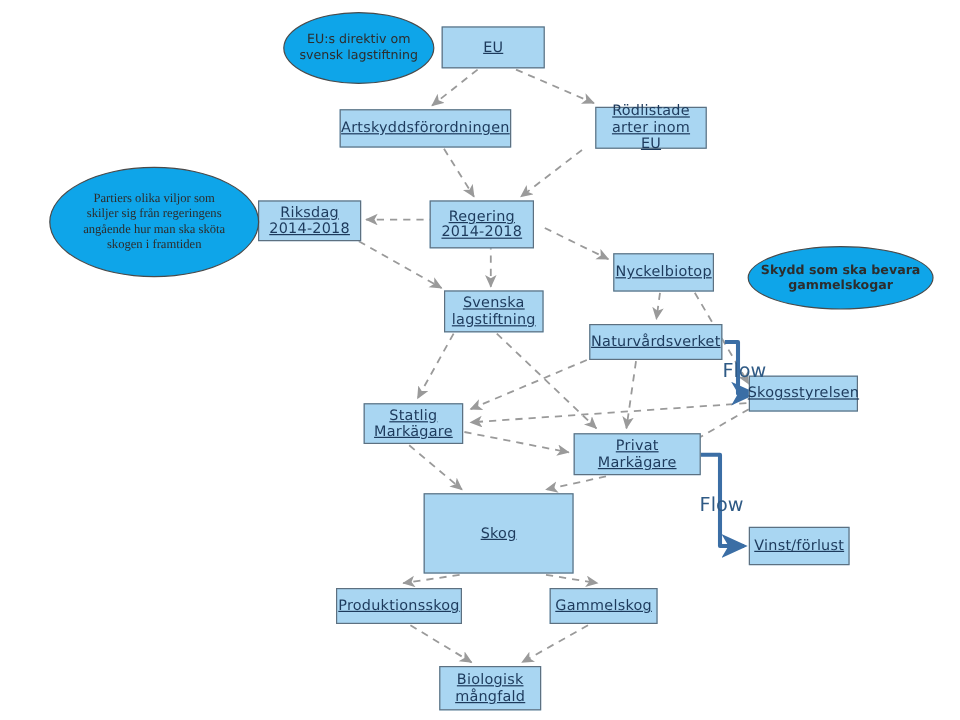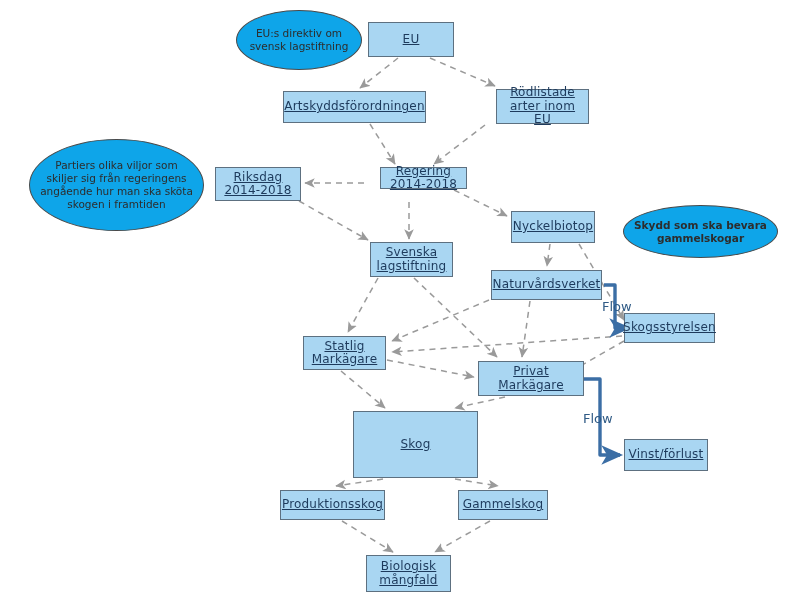--- a/index.html
+++ b/index.html
@@ -35,21 +35,21 @@
     color:#2d2d2d;
     font-size:10.5px;
     line-height:13px;
     z-index:4;
   }
   .note span{display:block;padding:0 10px;}
 
   .flow-label{
     position:absolute;
     color:#2f5a85;
-    font-size:13px;
+    font-size:16px;
     z-index:5;
     background:transparent;
   }
 </style>
 </head>
 <body>
 
 <div id="canvas">
 
   <svg id="edges" viewBox="0 0 800 600" xmlns="http://www.w3.org/2000/svg">
@@ -103,21 +103,21 @@
     </div>
 
   <div class="node" style="left:459px;top:89px;width:93px;height:35px;margin-left:37px;">
     <span>Rödlistade<br>arter inom EU</span>
     </div>
 
   <div class="node" style="left:215px;top:167px;width:86px;height:34px;">
     <span>Riksdag<br>2014-2018</span>
     </div>
 
-  <div class="node" style="left:380px;top:167px;width:87px;height:22px;">
+  <div class="node" style="left:358px;top:167px;width:87px;height:40px;">
     <span>Regering<br>2014-2018</span>
     </div>
 
   <div class="node" style="left:511px;top:211px;width:84px;height:32px;">
     <span>Nyckelbiotop</span>
     </div>
 
   <div class="node" style="left:370px;top:242px;width:83px;height:35px;">
     <span>Svenska<br>lagstiftning</span>
     </div>
@@ -155,21 +155,21 @@
     </div>
 
   <div class="node" style="left:366px;top:555px;width:85px;height:37px;">
     <span>Biologisk<br>mångfald</span>
     </div>
 
   <div class="note" style="left:236px;top:10px;width:126px;height:60px;">
     <span>EU:s direktiv om<br>svensk lagstiftning</span>
     </div>
 
-  <div class="note" style="left:29px;top:139px;width:175px;height:92px;">
+  <div class="note" style="left:41px;top:139px;width:175px;height:92px;font-family:Liberation Serif, serif;">
     <span>Partiers olika viljor som<br>skiljer sig från regeringens<br>angående hur man ska sköta<br>skogen i framtiden</span>
     </div>
 
   <div class="note" style="left:623px;top:205px;width:155px;height:53px;font-weight:bold;">
     <span>Skydd som ska bevara<br>gammelskogar</span>
     </div>
 
   <div class="flow-label" style="left:602px;top:299px;">
     <span>Flow</span></div>
 

